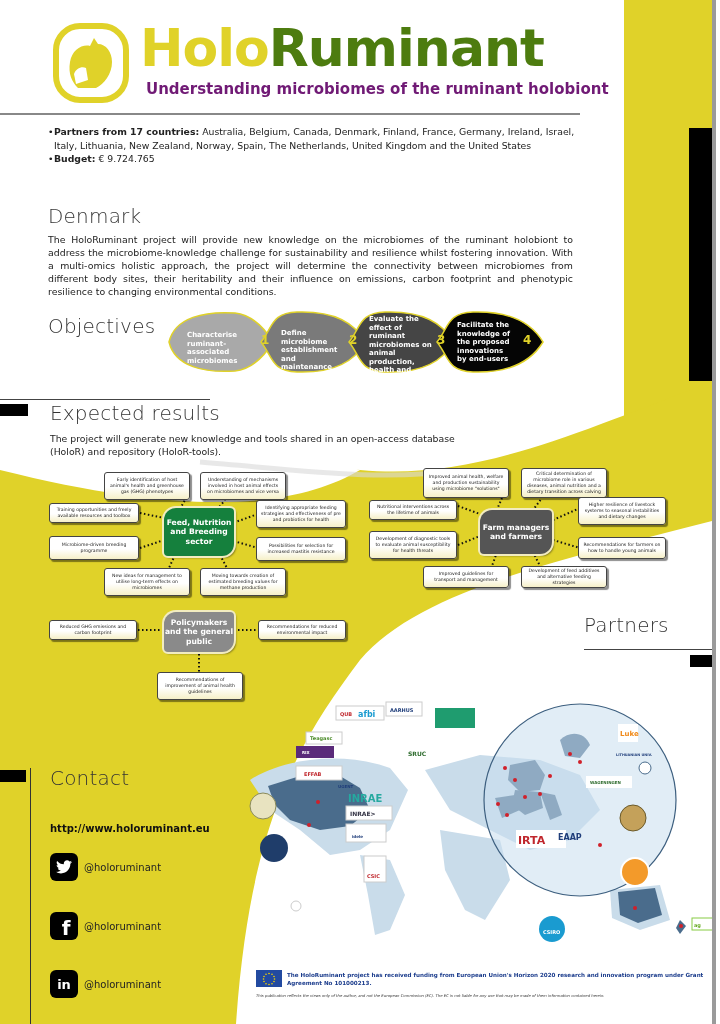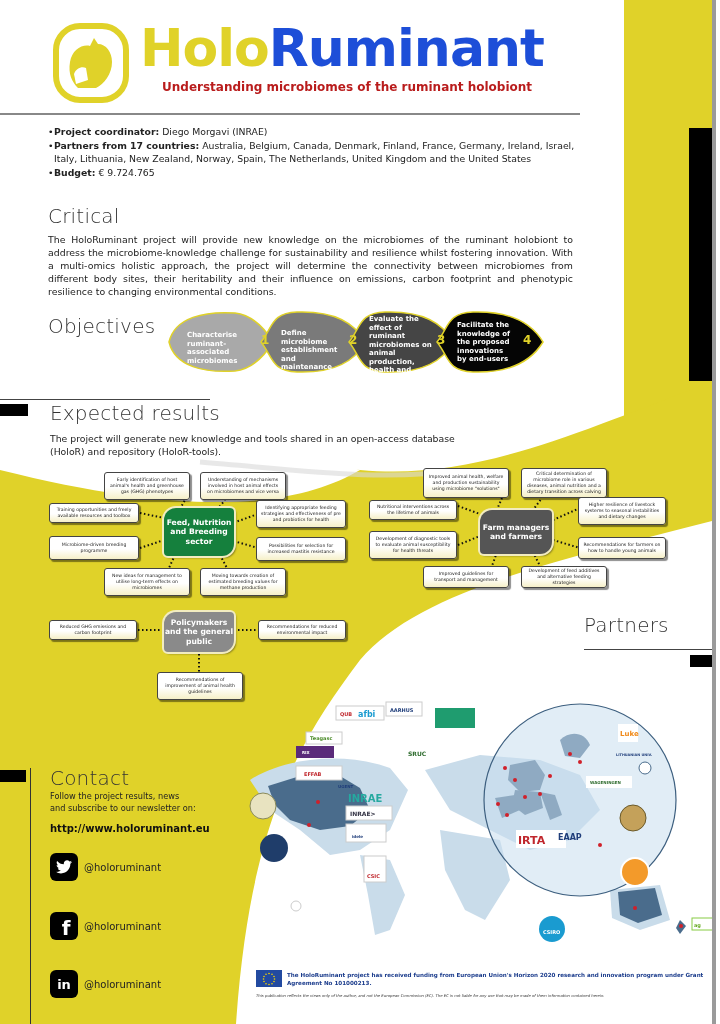--- a/index.html
+++ b/index.html
@@ -6,22 +6,22 @@
   html, body { width: 720px; height: 1024px; overflow: hidden; background: #fff; }
   body { position: relative; font-family: "DejaVu Sans", sans-serif; color: #222; }
   .page { position: absolute; inset: 0; width: 716px; height: 1024px; overflow: hidden; background: #fff; border-right: 4px solid #9a9a9a; }
   .bg-svg { position: absolute; left: 0; top: 0; width: 716px; height: 1024px; z-index: 0; }
   .abs { position: absolute; z-index: 2; }
 
   
   .logo-badge { left: 52px; top: 22px; width: 78px; height: 82px; }
   .logo-holo { left: 140px; top: 18px; font-family: "DejaVu Sans", sans-serif; font-weight: bold; font-size: 52px; letter-spacing: -1px; line-height: 60px; }
   .logo-holo .holo { color: #e0d229; }
-  .logo-holo .rum { color: #1d4ed8; }
-  .logo-tag { left: 146px; top: 80px; font-family: "DejaVu Sans", sans-serif; font-weight: bold; font-size: 12px; color: #b91c1c; margin-left: 16px; }
+  .logo-holo .rum { color: #4d7c0f; }
+  .logo-tag { left: 146px; top: 80px; font-family: "DejaVu Sans", sans-serif; font-weight: bold; font-size: 15px; color: #701a75; }
   .header-rule { left: 0; top: 113px; width: 580px; height: 2px; background: #888; }
 
   
   .info { left: 48px; top: 125px; width: 530px; font-size: 9.3px; line-height: 13.5px; color: #222; }
   .info li { list-style: none; position: relative; padding-left: 6px; }
   .info li::before { content: "•"; position: absolute; left: 0; top: 0; }
   .info b { font-weight: bold; }
 
   .h-sec { font-family: "DejaVu Sans", sans-serif; font-weight: 300; font-size: 20px; color: #333; letter-spacing: 0.2px; }
   .concept-title { left: 48px; top: 204px; }
@@ -99,26 +99,25 @@
   </div>
   <div class="abs logo-holo">
     <span class="holo">Holo</span><span class="rum">Ruminant</span>
   </div>
   <div class="abs logo-tag">Understanding microbiomes of the ruminant holobiont</div>
   <div class="abs header-rule"></div>
 
   <div class="abs right-bar black-tab"></div>
 
   <ul class="abs info">
-    <li><b>Project coordinator:</b><span> Diego Morgavi (INRAE)</span></li>
     <li><b>Partners from 17 countries:</b><span> Australia, Belgium, Canada, Denmark, Finland, France, Germany, Ireland, Israel, Italy, Lithuania, New Zealand, Norway, Spain, The Netherlands, United Kingdom and the United States</span></li>
     <li><b>Budget:</b><span> € 9.724.765</span></li>
   </ul>
 
-  <div class="abs h-sec concept-title">Critical</div>
+  <div class="abs h-sec concept-title">Denmark</div>
   <p class="abs concept-text">The HoloRuminant project will provide new knowledge on the microbiomes of the ruminant holobiont to address the microbiome-knowledge challenge for sustainability and resilience whilst fostering innovation. With a multi-omics holistic approach, the project will determine the connectivity between microbiomes from different body sites, their heritability and their influence on emissions, carbon footprint and phenotypic resilience to changing environmental conditions.</p>
 
   <div class="abs h-sec obj-title">Objectives</div>
   <div class="abs objectives">
     <svg class="obj-shape" style="left:0;width:110px" viewBox="0 0 110 66">
         <path d="M4,33 C10,8 40,2 70,4 C88,6 100,20 108,33 C100,46 88,60 70,62 C40,64 10,58 4,33 Z" fill="#a9a9a9" stroke="#e0d229" stroke-width="1.5"></path>
       </svg>
     <svg class="obj-shape" style="left:92px;width:110px" viewBox="0 0 110 66">
         <path d="M4,33 C16,18 14,4 40,3 C70,2 96,10 108,33 C96,56 70,64 40,63 C14,62 16,48 4,33 Z" fill="#7a7a7a" stroke="#e0d229" stroke-width="1.5"></path>
       </svg>
@@ -279,24 +278,20 @@
         <circle cx="441" cy="246" r="2"></circle>
         <circle cx="360" cy="165" r="2"></circle>
         <circle cx="340" cy="82" r="2"></circle>
     </g>
     <circle cx="56" cy="226" r="5" fill="none" stroke="#ccc"></circle>
   </svg>
 
   <div class="abs contact-rule-v"></div>
   <div class="abs contact-tab black-tab"></div>
   <div class="abs h-sec contact-title">Contact</div>
-  <div class="abs contact-text">
-    <div>Follow the project results, news</div>
-    <div>and subscribe to our newsletter on:</div>
-  </div>
   <a class="abs contact-url">http://www.holoruminant.eu</a>
 
   <div class="abs social" style="top:853px">
     <span class="ic">
       <svg width="16" height="14" viewBox="0 0 24 20">
           <path d="M24,2.4 c-0.9,0.4-1.8,0.7-2.8,0.8 c1-0.6,1.8-1.6,2.2-2.7 c-1,0.6-2,1-3.1,1.2 C19.3,0.7 18,0 16.6,0 c-2.7,0-4.9,2.2-4.9,4.9 c0,0.4,0,0.8,0.1,1.1 C7.7,5.8 4.1,3.9 1.7,0.9 C1.2,1.7 1,2.5 1,3.4 c0,1.7,0.9,3.2,2.2,4.1 c-0.8,0-1.6-0.2-2.2-0.6 v0.1 c0,2.4,1.7,4.4,3.9,4.8 c-0.4,0.1-0.8,0.2-1.3,0.2 c-0.3,0-0.6,0-0.9-0.1 c0.6,2,2.4,3.4,4.6,3.4 c-1.7,1.3-3.8,2.1-6.1,2.1 c-0.4,0-0.8,0-1.2-0.1 C2.2,18.8 4.8,19.6 7.5,19.6 c9.1,0,14-7.5,14-14 l0-0.6 C22.5,4.3 23.3,3.4 24,2.4 z" fill="#fff"></path>
         </svg>
     </span>
     <span class="handle">@holoruminant</span>
   </div>

